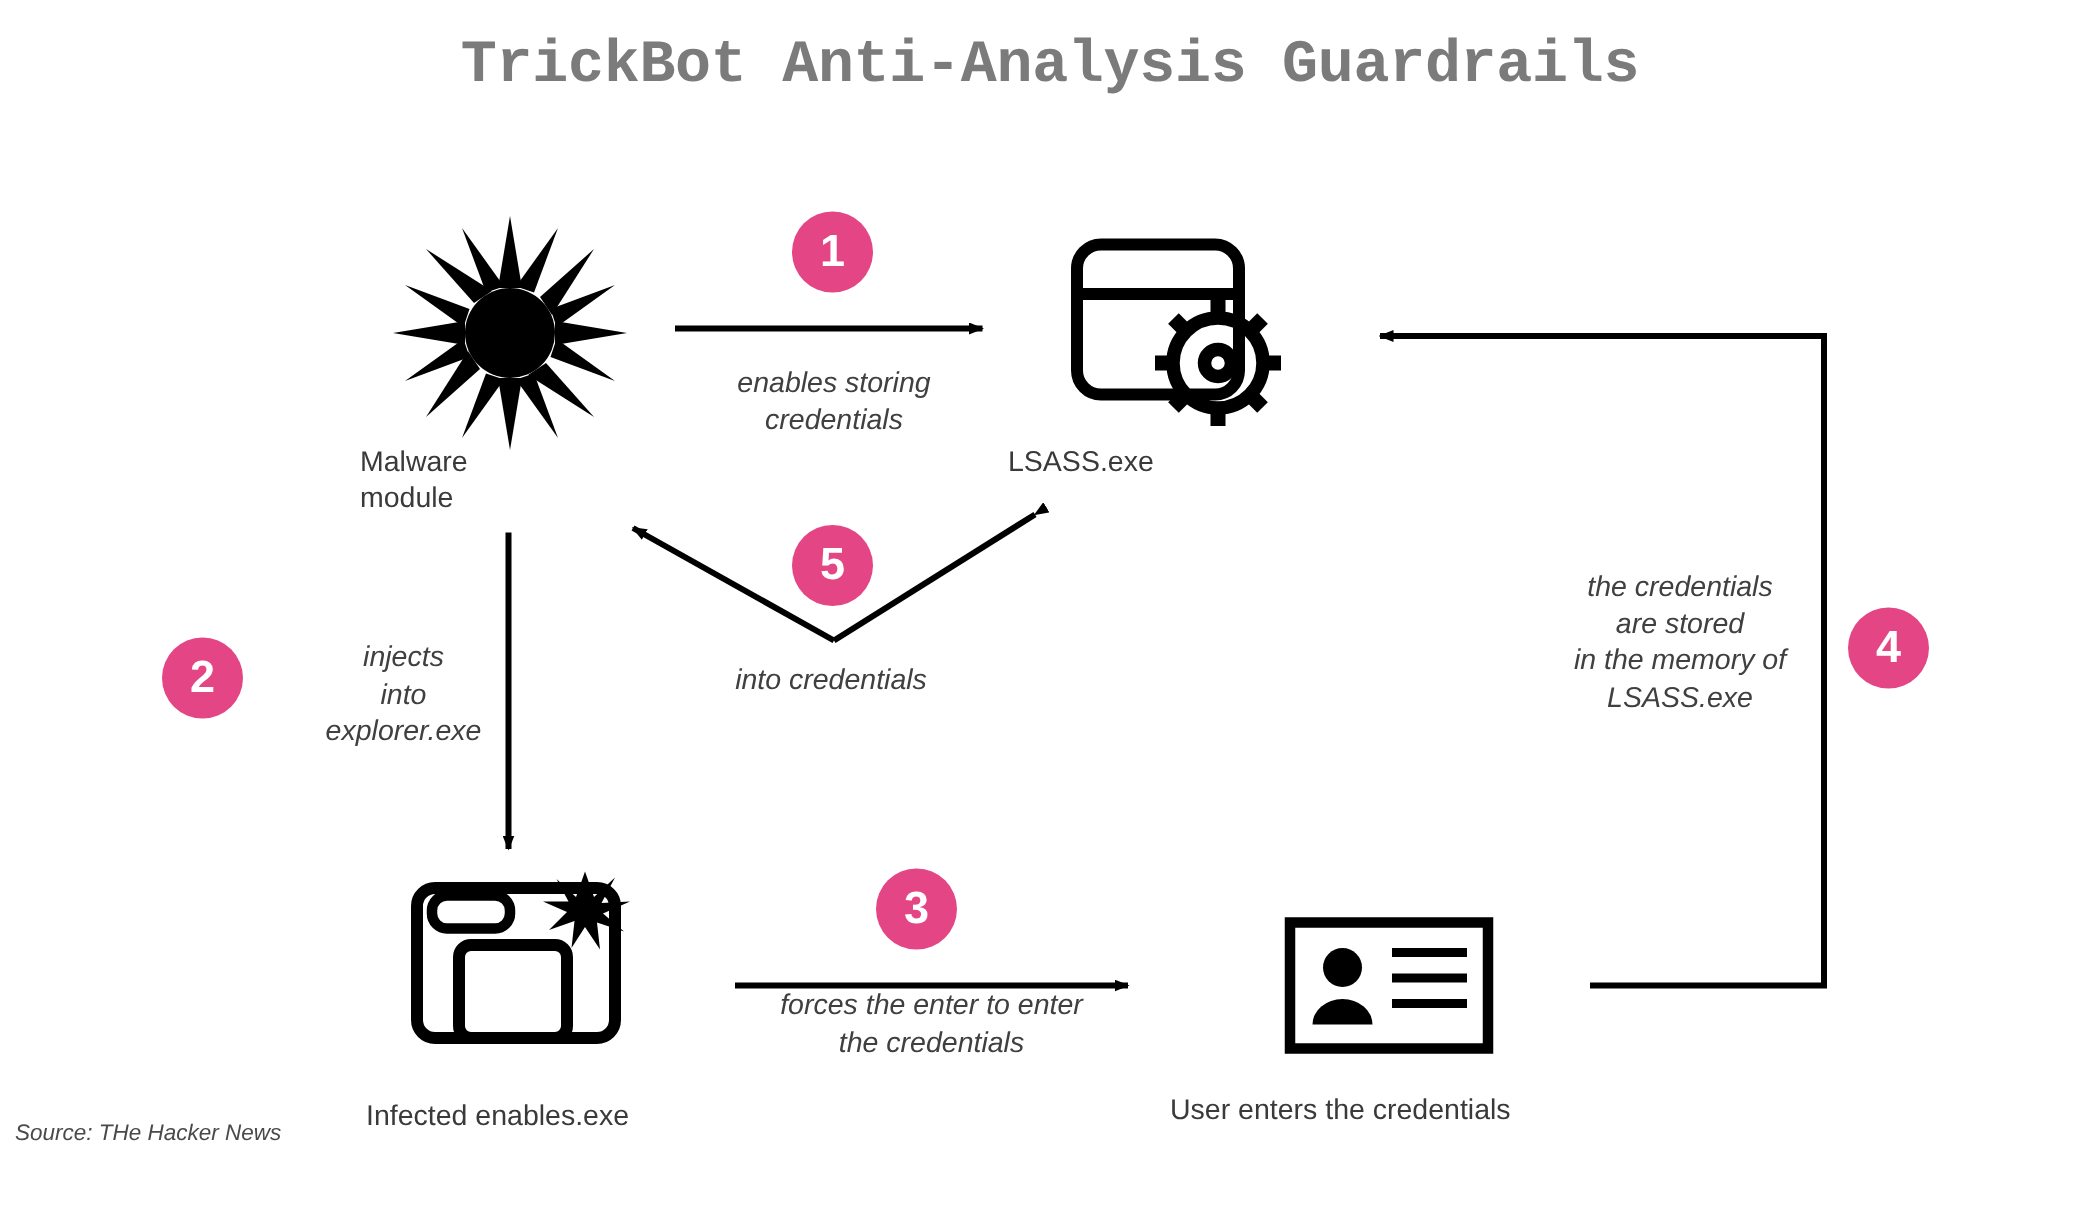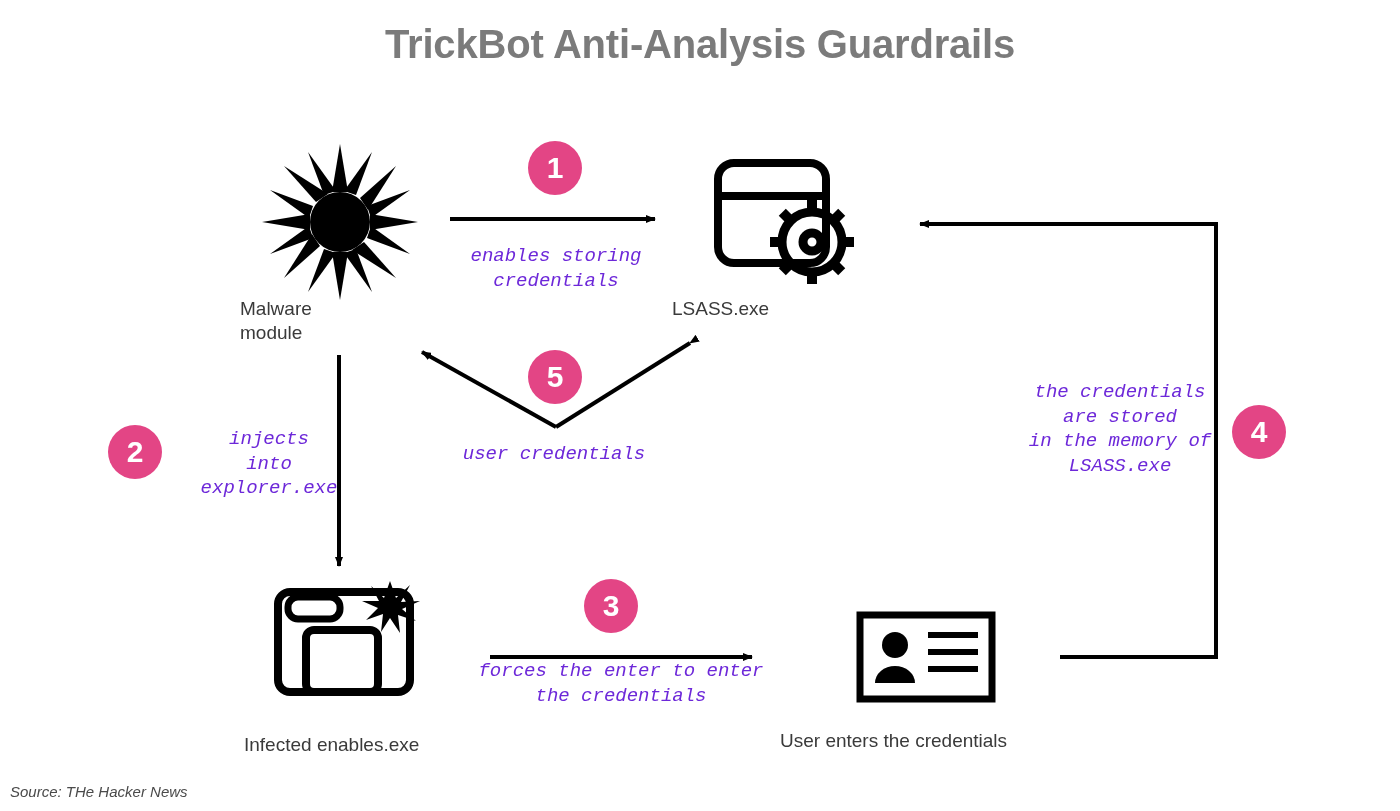--- a/index.html
+++ b/index.html
@@ -24,45 +24,45 @@
   .title {
     position: absolute;
     left: 0;
     top: 22px;
     width: 1400px;
     text-align: center;
     font-size: 40px;
     font-weight: bold;
     color: #7b7b7b;
     letter-spacing: -0.2px;
+    font-family: Liberation Mono, monospace;
   }
   .source {
     position: absolute;
     left: 10px;
-    top: 783px;
+    top: 747px;
     font-size: 15px;
     font-style: italic;
     color: #4a4a4a;
   }
   .node-label {
     position: absolute;
     font-size: 19px;
     color: #3a3a3a;
     line-height: 1.25;
     white-space: pre-line;
   }
   .edge-label {
     position: absolute;
     text-align: center;
     font-size: 19px;
     font-style: italic;
-    color: #6d28d9;
+    color: #404040;
     line-height: 1.3;
     white-space: pre-line;
-    font-family: Liberation Mono, monospace;
   }
   .badge {
     position: absolute;
     width: 54px;
     height: 54px;
     border-radius: 50%;
     background: #e34585;
     color: #ffffff;
     font-size: 30px;
     font-weight: bold;
@@ -183,15 +183,15 @@
 credentials</div>
 <div class="edge-label" style="left:176px; top:427px; width:186px;">injects
 into
 explorer.exe</div>
 <div class="edge-label" style="left:478px; top:659px; width:286px;">forces the enter to enter
 the credentials</div>
 <div class="edge-label" style="left:1022px; top:380px; width:196px;">the credentials
 are stored
 in the memory of
 LSASS.exe</div>
-<div class="edge-label" style="left:440px; top:442px; width:228px;">user credentials</div>
+<div class="edge-label" style="left:440px; top:442px; width:228px;">into credentials</div>
 
 <div class="source">Source: THe Hacker News</div>
 
 </body></html>

